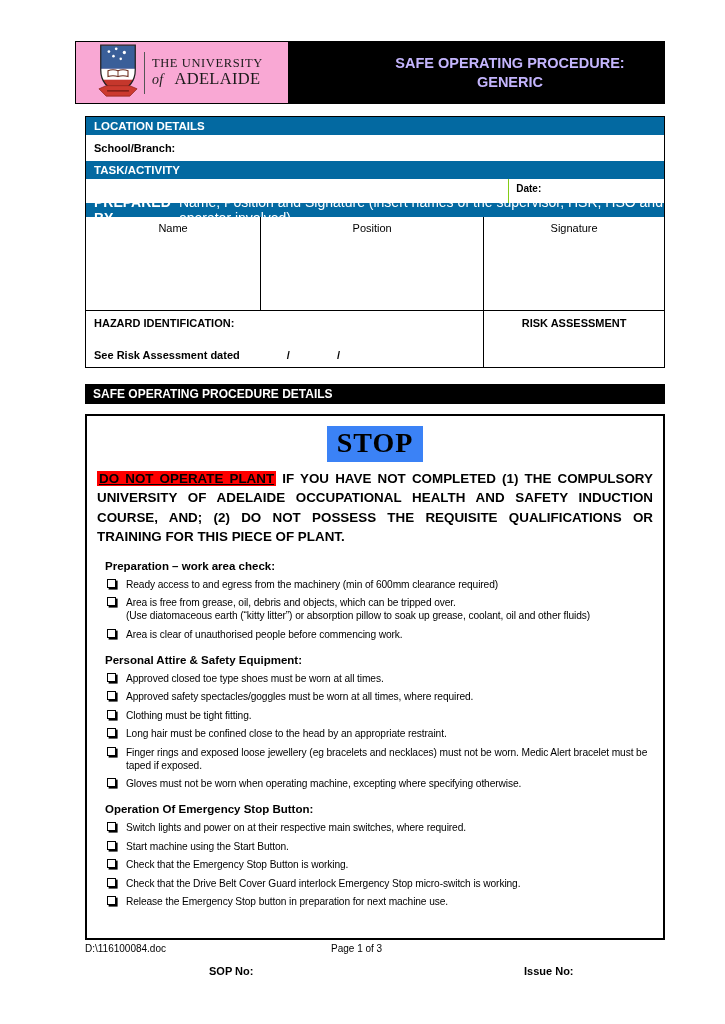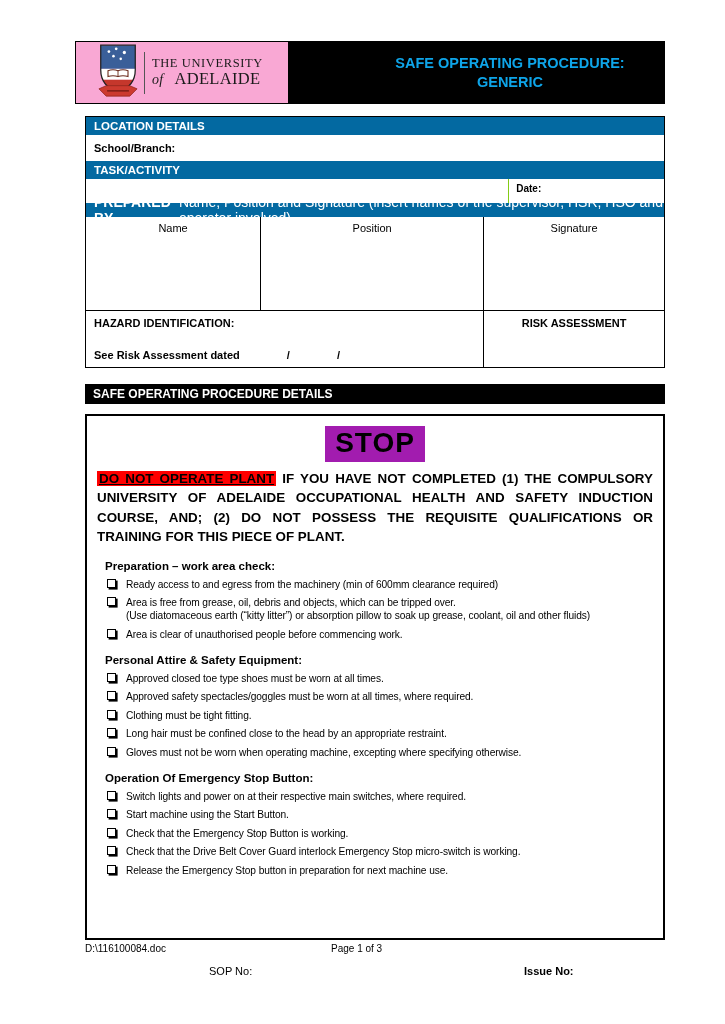--- a/index.html
+++ b/index.html
@@ -14,21 +14,21 @@
     position:absolute; left:75px; top:41px; width:590px; height:63px;
     border:1px solid #000; display:flex; background:#fff;
   }
   .logo-cell { width:212px; height:100%; display:flex; align-items:center; padding-left:22px; background:#f9a8d4; }
   .logo-divider { width:1px; height:42px; background:#555; margin:0 7px 0 6px; }
   .wordmark { font-family:"Liberation Serif", serif; color:#1a1a1a; line-height:1.05; }
   .wm-line1 { font-size:12.5px; letter-spacing:0.6px; }
   .wm-line2 { font-size:16.5px; letter-spacing:0.3px; }
   .wm-of { font-style:italic; font-size:14px; margin-right:11px; }
   .title-cell {
-    flex:1; background:#000; color:#0ea5e9; display:flex; flex-direction:column;
+    flex:1; background:#000; color:#c4b5fd; display:flex; flex-direction:column;
     align-items:center; justify-content:center; padding-left:68px;
     font-weight:bold; font-size:14.5px; line-height:19px; text-align:center;
   }
 
   
   .form-table { position:absolute; left:85px; top:116px; width:580px; border:1px solid #000; background:#fff; }
   .bar { background:#0369a1; color:#fff; font-weight:bold; font-size:11.5px; display:flex; align-items:center; padding-left:8px; }
   .bar-location, .bar-task { height:18px; }
   .bar-prepared { height:14px; font-size:14px; font-weight:normal; }
   .bar-prepared .pb-bold { font-weight:bold; margin-right:4px; }
@@ -45,33 +45,33 @@
   .haz-left { width:68.9%; border-right:1px solid #000; padding:6px 8px; font-weight:bold; font-size:11px; display:flex; flex-direction:column; justify-content:space-between; }
   .haz-dated .slash { display:inline-block; margin-left:44px; }
   .haz-right { flex:1; text-align:center; font-weight:bold; font-size:11px; padding-top:6px; }
 
   
   .sop-bar { position:absolute; left:85px; top:384px; width:580px; height:20px; background:#000; color:#fff; font-weight:bold; font-size:12px; display:flex; align-items:center; padding-left:8px; }
 
   
   .main-box { position:absolute; left:85px; top:414px; width:580px; height:526px; border:2px solid #000; background:#fff; overflow:hidden; }
   .stop-wrap { text-align:center; margin-top:10px; }
-  .stop-label { display:inline-block; background:#a21caf; color:#000; font-weight:bold; font-size:28px; letter-spacing:1px; padding:2px 10px 3px; line-height:1.1; }
+  .stop-label { display:inline-block; background:#3b82f6; color:#000; font-weight:bold; font-size:28px; letter-spacing:1px; padding:2px 10px 3px; line-height:1.1;font-family:Liberation Serif, serif; }
   .warning-para { margin:7px 10px 0 10px; font-weight:bold; font-size:13.4px; line-height:19.5px; text-align:justify; }
   .warn-hl { background:#FF0000; text-decoration:underline; padding:0 2px; }
   .section { margin:0 14px 0 18px; }
   .section-heading { font-weight:bold; font-size:11.5px; margin:13px 0 6px 0; }
   .check-item { display:flex; margin:0 0 5.5px 2px; }
   .cbx { flex:0 0 auto; width:9px; height:9px; background:#fff; border:1px solid #000; box-shadow:1.6px 1.6px 0 0 #000; margin:1px 10px 0 0; }
   .ci-text { font-size:10.2px; line-height:13px; letter-spacing:-0.1px; }
 
   
   .footer-file { position:absolute; left:85px; top:943px; font-size:10px; }
   .footer-page { position:absolute; left:331px; top:943px; font-size:10px; }
-  .footer-sop { position:absolute; left:209px; top:965px; font-size:11px; font-weight:normal; }
+  .footer-sop { position:absolute; left:209px; top:965px; font-size:11px; font-weight:bold; }
   .footer-issue { position:absolute; left:524px; top:965px; font-size:11px; font-weight:bold; }
 </style>
 </head>
 <body>
 
 <div class="page">
 
   <div class="header-box">
     <div class="logo-cell">
       <svg width="40" height="57" viewBox="0 0 44 62">
@@ -190,20 +190,24 @@
       <div class="check-item">
         <span class="cbx"></span>
         <div class="ci-text"><span>Clothing must be tight fitting.</span></div>
       </div>
       <div class="check-item">
         <span class="cbx"></span>
         <div class="ci-text"><span>Long hair must be confined close to the head by an appropriate restraint.</span></div>
       </div>
       <div class="check-item">
         <span class="cbx"></span>
+        <div class="ci-text"><span>Finger rings and exposed loose jewellery (eg bracelets and necklaces) must not be worn.  Medic Alert bracelet must be taped if exposed.</span></div>
+      </div>
+      <div class="check-item">
+        <span class="cbx"></span>
         <div class="ci-text"><span>Gloves must not be worn when operating machine, excepting where specifying otherwise.</span></div>
       </div>
     </div>
 
     <div class="section">
       <div class="section-heading">Operation Of Emergency Stop Button:</div>
       <div class="check-item">
         <span class="cbx"></span>
         <div class="ci-text"><span>Switch lights and power on at their respective main switches, where required.</span></div>
       </div>

